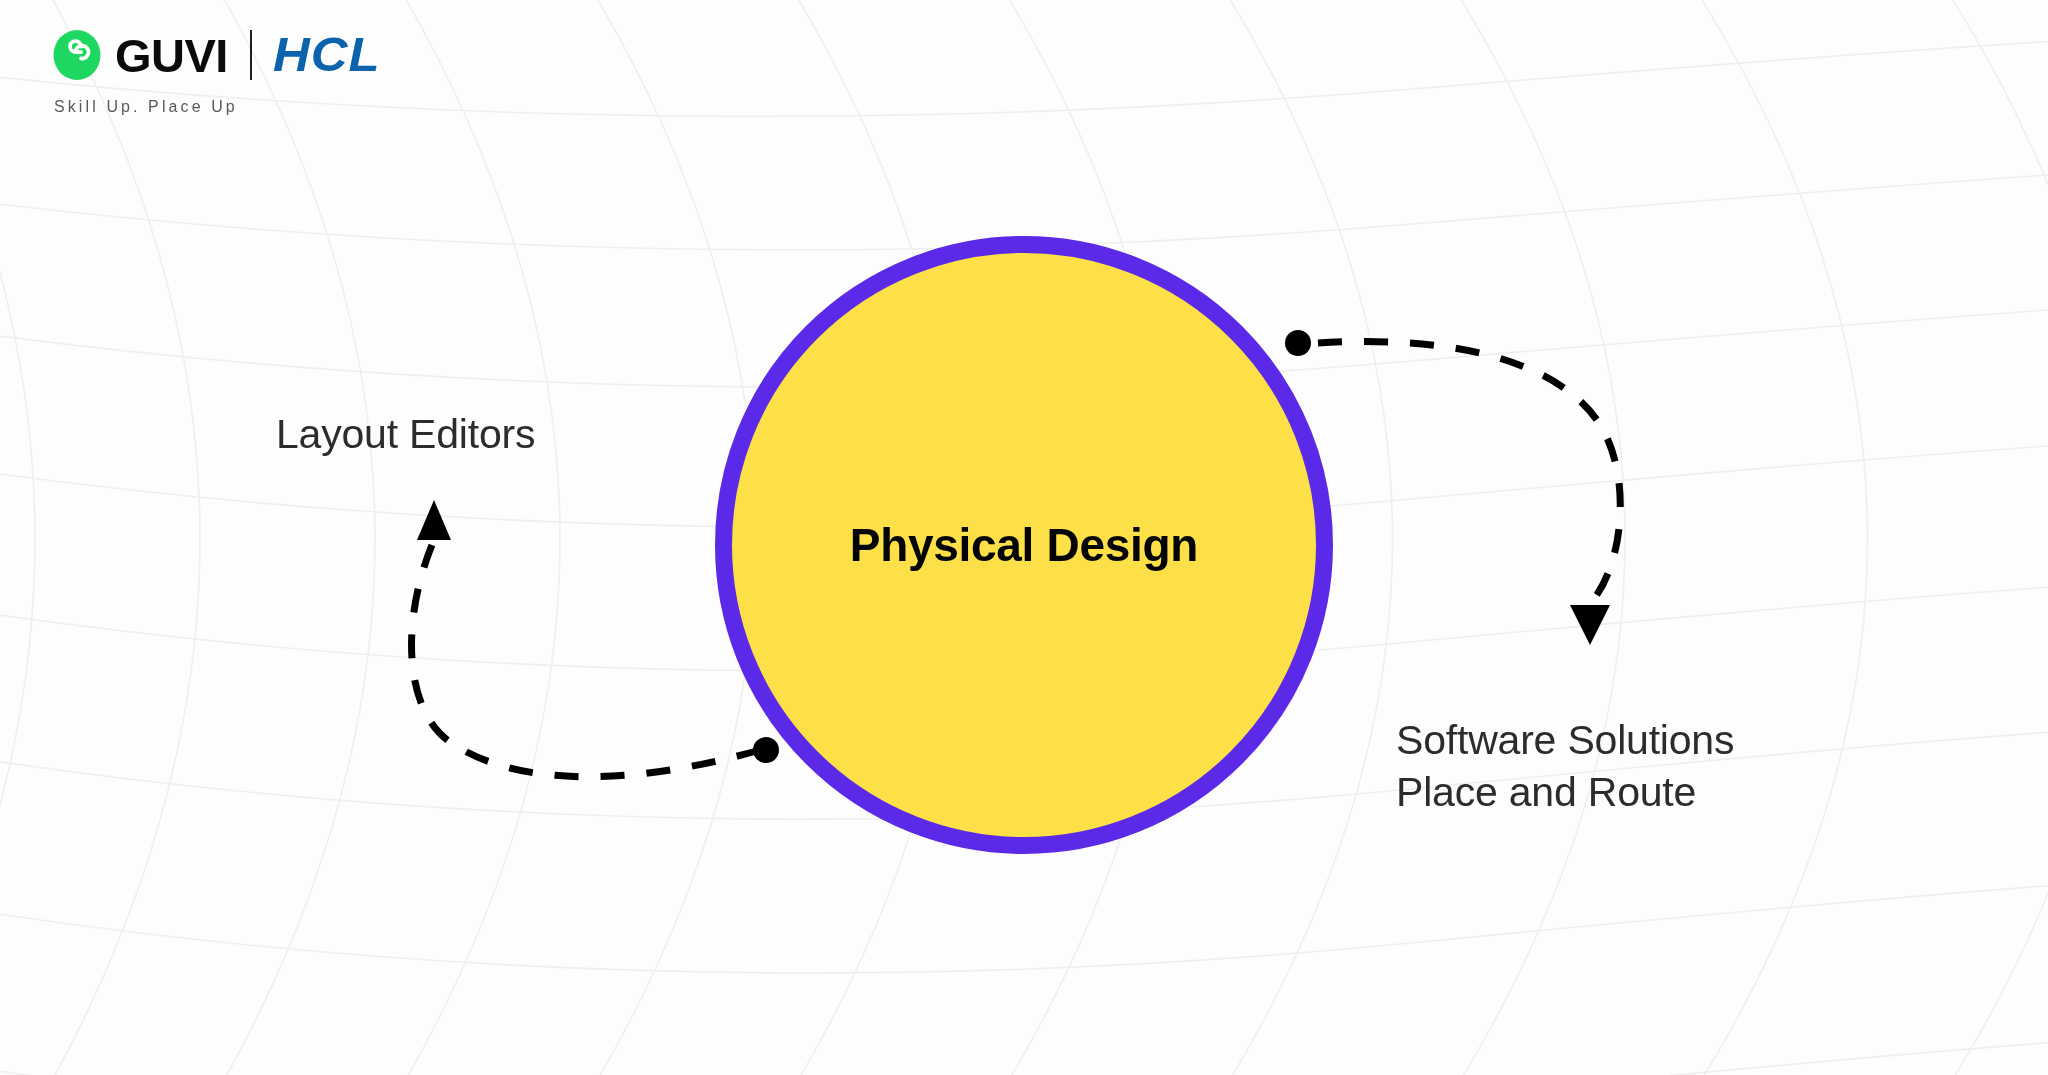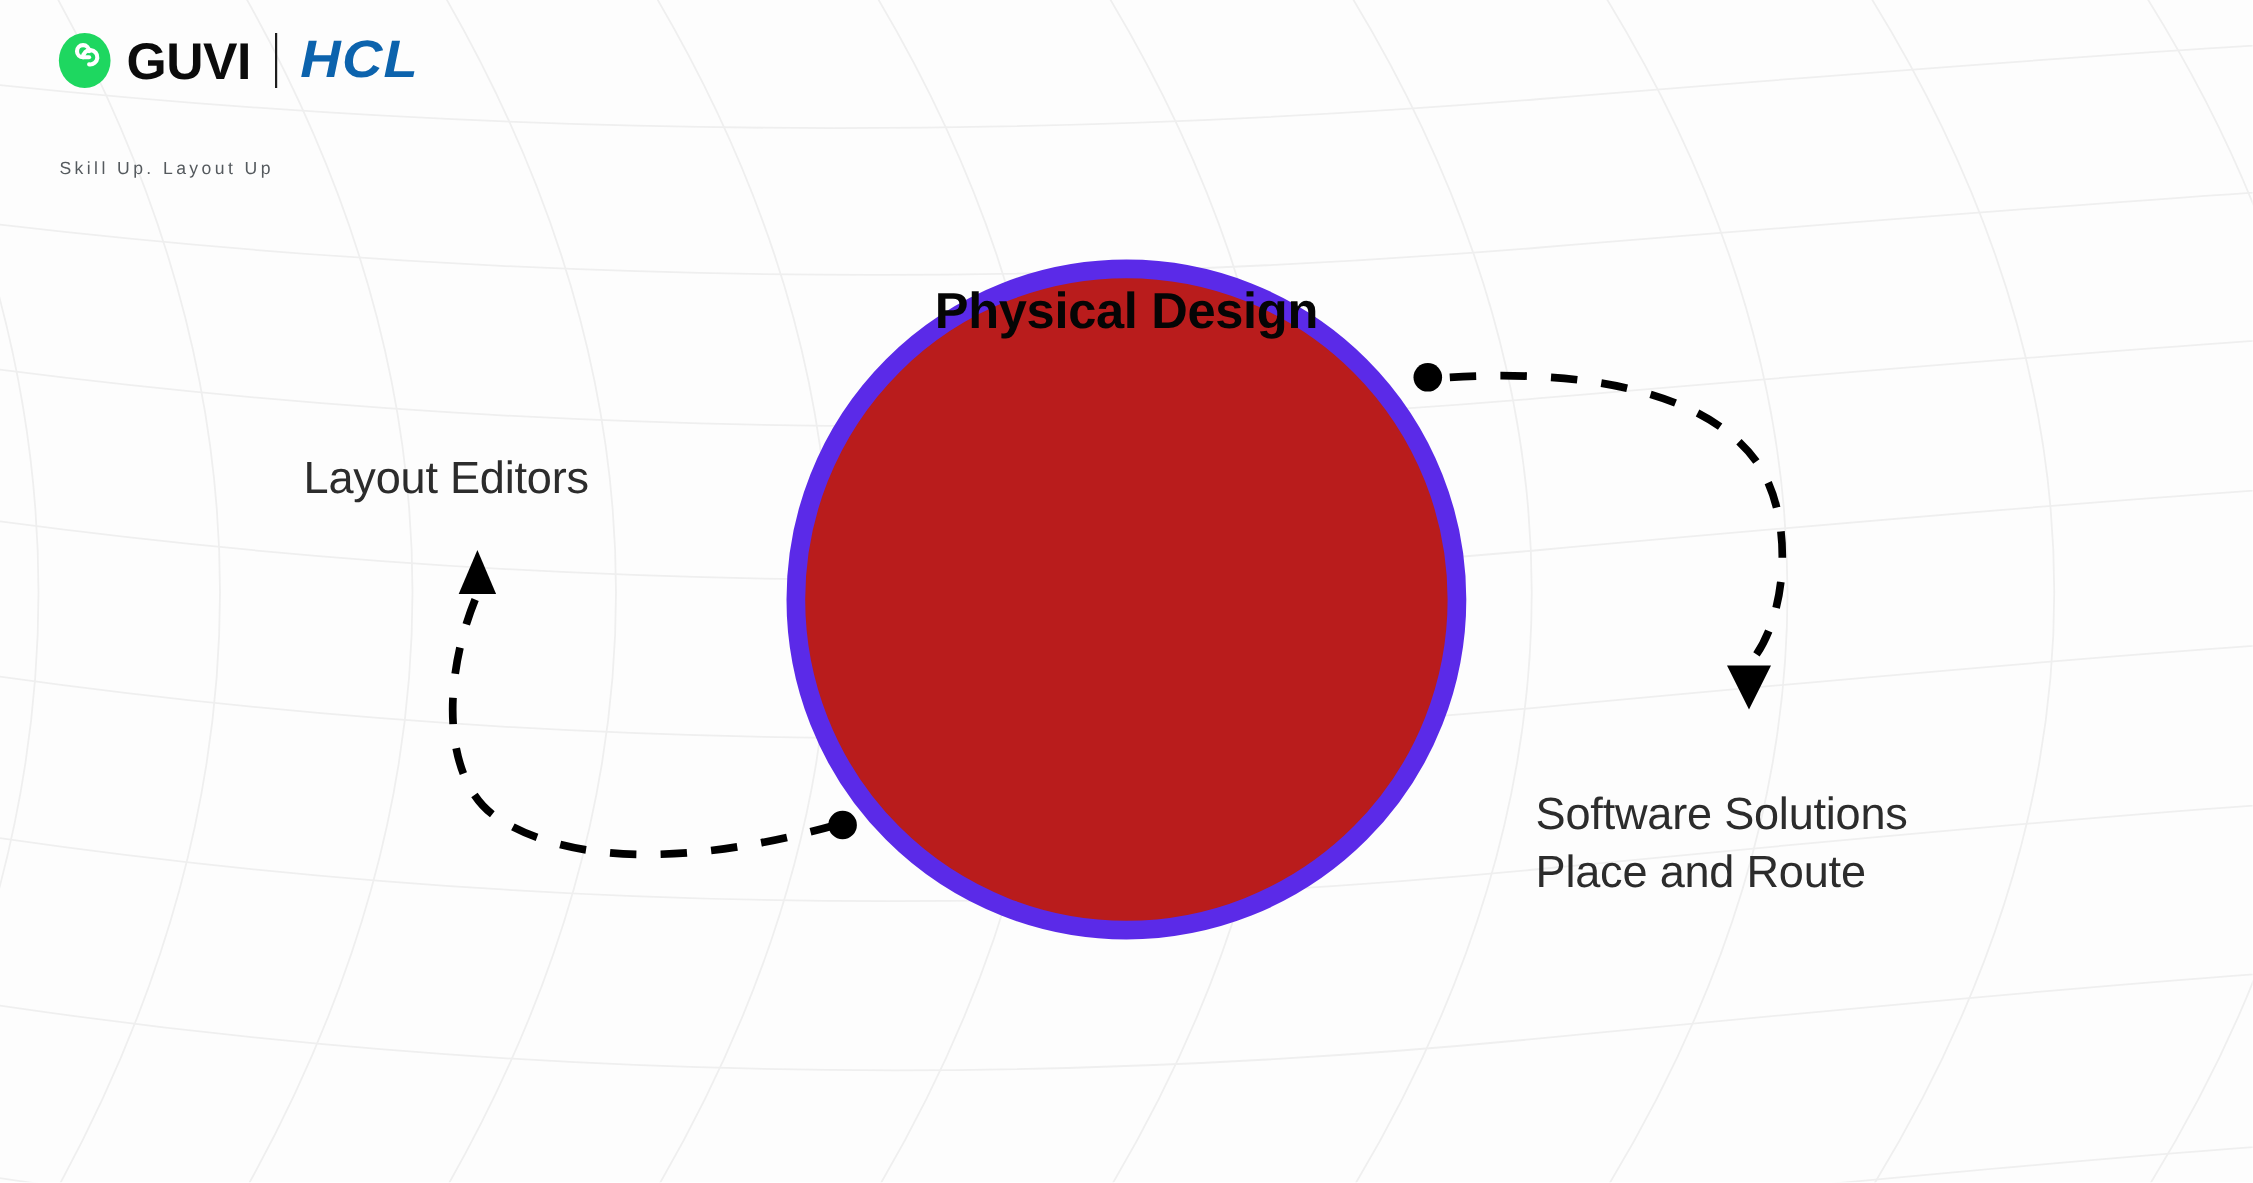--- a/index.html
+++ b/index.html
@@ -29,21 +29,20 @@
   }
 
   
   #logo-bar {
     position: absolute;
     left: 52px;
     top: 24px;
     display: flex;
     flex-direction: column;
     align-items: flex-start;
-    gap: 47px;
   }
   #logo-row {
     display: flex;
     align-items: center;
     height: 62px;
   }
   #guvi-mark {
     width: 50px;
     height: 50px;
     flex: 0 0 auto;
@@ -86,24 +85,24 @@
 
   
   #core-circle {
     position: absolute;
     left: 715px;
     top: 236px;
     width: 618px;
     height: 618px;
     box-sizing: border-box;
     border-radius: 50%;
-    background: #b91c1c;
+    background: #fde047;
     border: 17px solid #5b2ae8;
     display: flex;
-    align-items: flex-start;
+    align-items: center;
     justify-content: center;
   }
   #core-title {
     text-align: center;
     font-size: 46px;
     font-weight: bold;
     line-height: 1.27;
     color: #050505;
     letter-spacing: -0.3px;
     padding: 0 26px;
@@ -184,21 +183,21 @@
         <g fill="none" stroke="#ffffff" stroke-width="7.5" stroke-linecap="round">
           <path d="M 58 33 a 11 11 0 1 0 -11 11"></path>
           <path d="M 47 44 a 13 13 0 1 1 11 13"></path>
           <path d="M 47 44 L 58 44"></path>
         </g>
       </svg>
       <span id="guvi-word">GUVI</span>
       <span id="logo-divider"></span>
       <span id="hcl-word">HCL</span>
     </div>
-    <div id="guvi-tagline">Skill Up. Layout Up</div>
+    <div id="guvi-tagline">Skill Up. Place Up</div>
   </div>
 
   <svg id="connectors" viewBox="0 0 2048 1075" aria-hidden="true">
 
     <g>
       <path d="M 760 750 C 640 784, 520 790, 450 742 C 404 710, 400 620, 434 540" fill="none" stroke="#000000" stroke-width="7" stroke-linecap="butt" stroke-dasharray="24 22"></path>
       <polygon points="434,500 451,540 417,540" fill="#000000"></polygon>
       <circle cx="766" cy="750" r="13" fill="#000000"></circle>
     </g>
 

